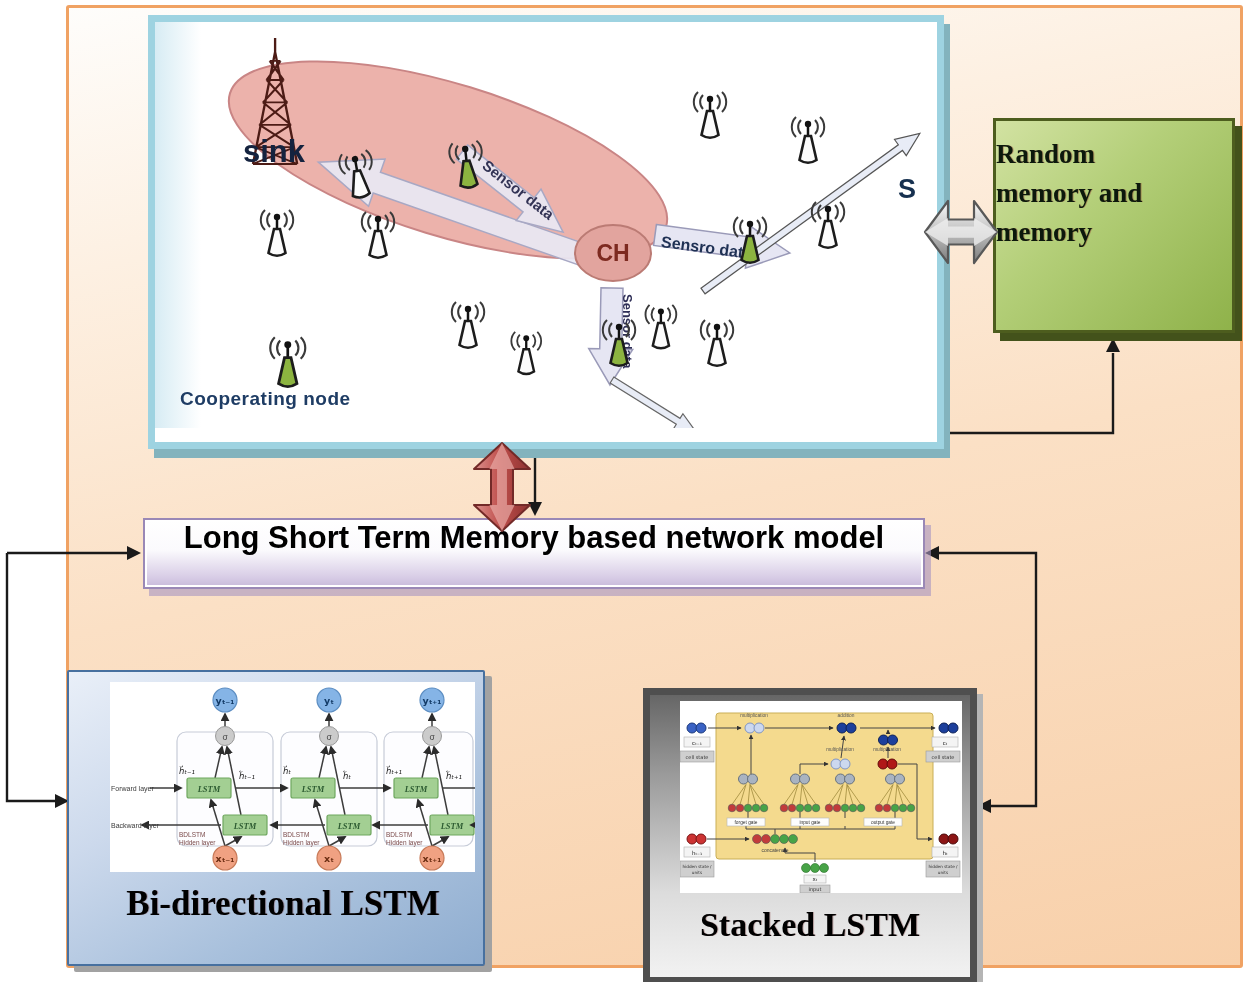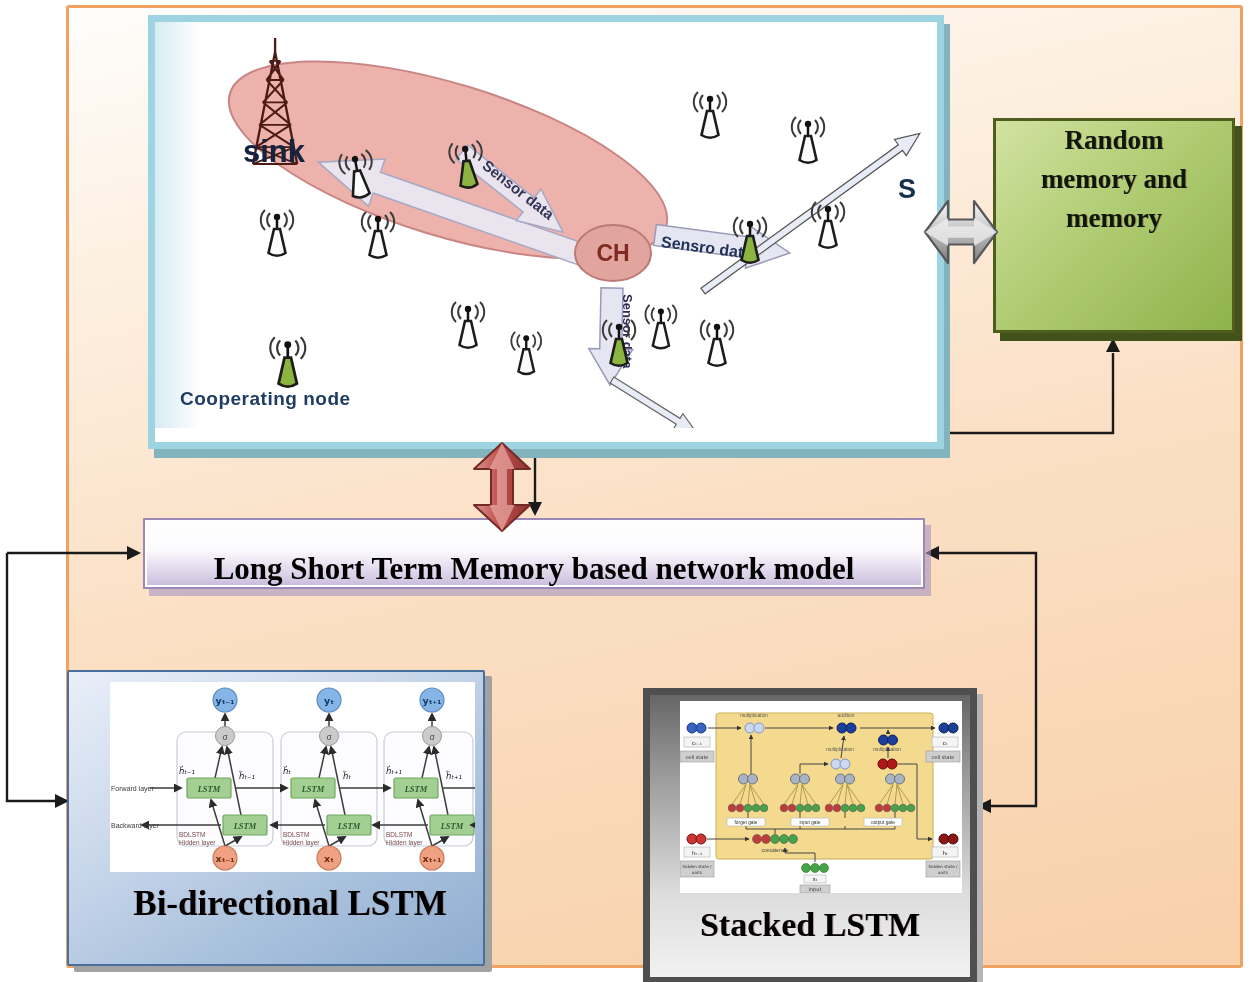--- a/index.html
+++ b/index.html
@@ -8,36 +8,36 @@
   .abs{position:absolute;}
   #outer{left:66px;top:5px;width:1171px;height:957px;border:3px solid #f0a263;border-radius:3px;
     background:linear-gradient(168deg,#fefdfb 0%,#fdf0e2 22%,#fbe0c5 52%,#f8d0aa 100%);}
   svg.layer{position:absolute;left:0;top:0;width:1250px;height:982px;pointer-events:none;}
   #netpanel{left:148px;top:15px;width:782px;height:420px;background:#fff;border:7px solid #9ed3e1;
     box-shadow:6px 9px 0 #83b3bd;box-sizing:content-box;}
   #netpanel .glow{left:0;top:0;width:46px;height:406px;background:linear-gradient(90deg,#d7ecf4,rgba(255,255,255,0));}
   #netsvg{position:absolute;left:0;top:0;width:768px;height:406px;}
   #greenbox{left:993px;top:118px;width:242px;height:215px;border:3px solid #4d5d1e;box-sizing:border-box;
     background:linear-gradient(135deg,#d2e2a2 0%,#b4cf79 40%,#8fb24a 100%);
-    box-shadow:7px 8px 0 #43521b;text-align:center;
+    box-shadow:7px 8px 0 #43521b;
     font-family:"Liberation Serif",serif;font-weight:bold;font-size:27px;color:#0c180c;
-    line-height:1.45;text-shadow:1px 0 0 rgba(140,30,30,.35);}
+    line-height:1.45;padding-top:14px;text-shadow:1px 0 0 rgba(140,30,30,.35);}
   #lstmbox{left:143px;top:518px;width:778px;height:67px;border:2px solid #9a88b6;box-sizing:content-box;
     background:linear-gradient(180deg,#ffffff 0%,#fbfafd 45%,#d8cde6 85%,#c7b9da 100%);
     box-shadow:6px 7px 0 rgba(166,148,194,.6), inset 0 0 0 2px #ffffff;
-    display:flex;align-items:flex-end;justify-content:center;
-    font-family:Liberation Serif, serif;font-weight:bold;font-size:31px;color:#000;}
+    display:flex;align-items:flex-start;justify-content:center;
+    font-family:Liberation Sans, sans-serif;font-weight:bold;font-size:31px;color:#000;}
   .panel-caption{font-family:"Liberation Serif",serif;font-weight:bold;font-size:35px;color:#000;
     text-align:center;text-shadow:1px 0 0 rgba(120,40,40,.3);}
   #bipanel{left:67px;top:670px;width:418px;height:296px;box-sizing:border-box;
     border:2px solid #47709f;border-radius:2px;
     background:linear-gradient(150deg,#e9eff8 0%,#ccd9ec 35%,#a8c0dc 70%,#8fadd0 100%);
     box-shadow:7px 6px 0 #a2a2a2;}
   #biwhite{left:41px;top:10px;width:365px;height:190px;background:#fff;}
-  #bicaption{left:14px;top:212px;width:100%;}
+  #bicaption{left:7px;top:212px;width:100%;}
   #stackpanel{left:643px;top:688px;width:334px;height:296px;box-sizing:border-box;
     border:7px solid #4f4f4f;
     background:linear-gradient(180deg,#666666 0%,#9a9a9a 28%,#dcdcdc 70%,#f2f2f2 100%);
     box-shadow:6px 6px 0 #b5b5b5;}
   #stackwhite{left:30px;top:6px;width:282px;height:192px;background:#fff;}
   #stackcaption{left:0;top:211px;width:100%;font-size:34px;}
   svg text{user-select:none;}
 </style>
 </head>
 <body>

